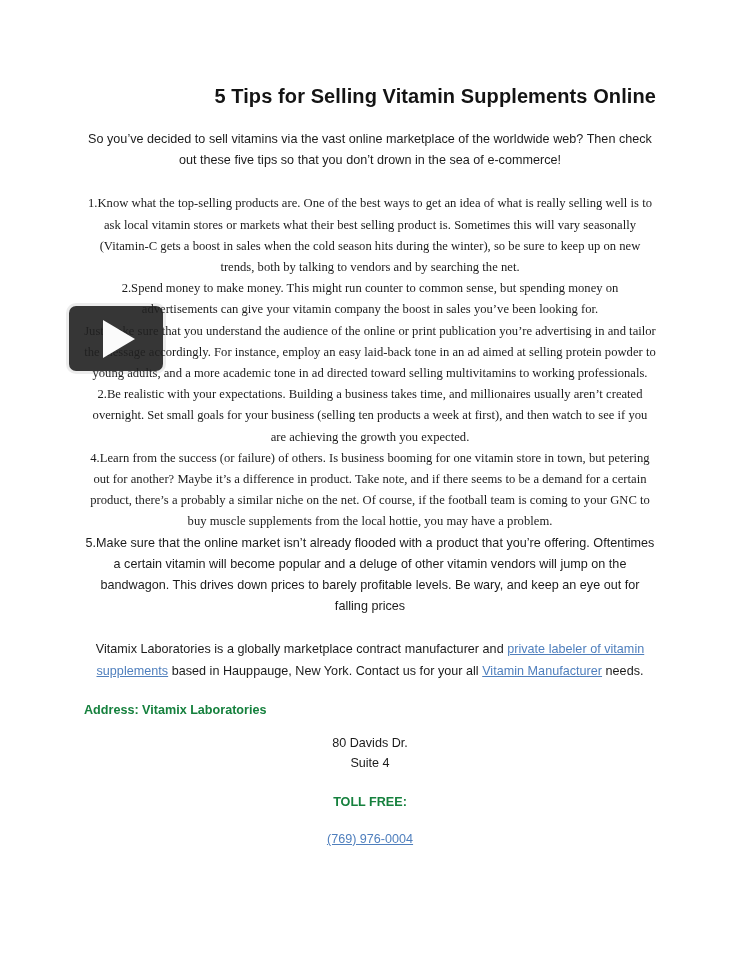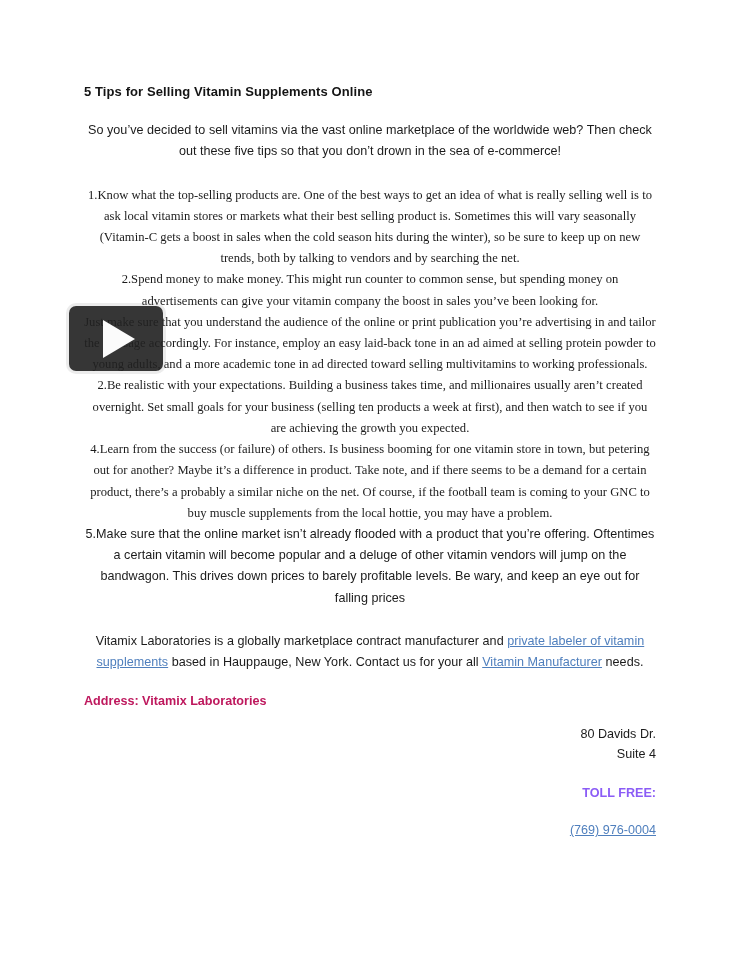--- a/index.html
+++ b/index.html
@@ -28,23 +28,23 @@
   }
 
   .content {
     position: absolute;
     left: 84px;
     top: 84px;
     width: 572px;
   }
 
   .doc-title {
-    font-size: 13px;
+    font-size: 20px;
     font-weight: bold;
-    text-align: left;
+    text-align: right;
     letter-spacing: 0.1px;
     margin: 0 0 20px 0;
     color: #141414;
     line-height: 1.25;
   }
 
   .para {
     font-size: 12.6px;
     line-height: 21.2px;
     margin: 0 0 14px 0;
@@ -70,34 +70,34 @@
     color: #4f7fbd;
     text-decoration: underline;
     text-underline-offset: 1px;
   }
 
   .addr-heading {
     font-size: 12.6px;
     font-weight: bold;
     line-height: 21px;
     margin: 0 0 12px 0;
-    color: #be185d;
+    color: #15803d;
   }
 
   .centered {
-    text-align: right;
+    text-align: center;
     font-size: 12.6px;
     line-height: 20px;
     margin: 0;
     color: #1b1b1b;
   }
 
   .centered.bold {
     font-weight: bold;
-    color: #8b5cf6;
+    color: #15803d;
   }
 
   .spacer-sm { height: 17px; }
   .spacer-md { height: 19px; }
 
   
   .play-overlay {
     position: absolute;
     left: 69px;
     top: 306px;

